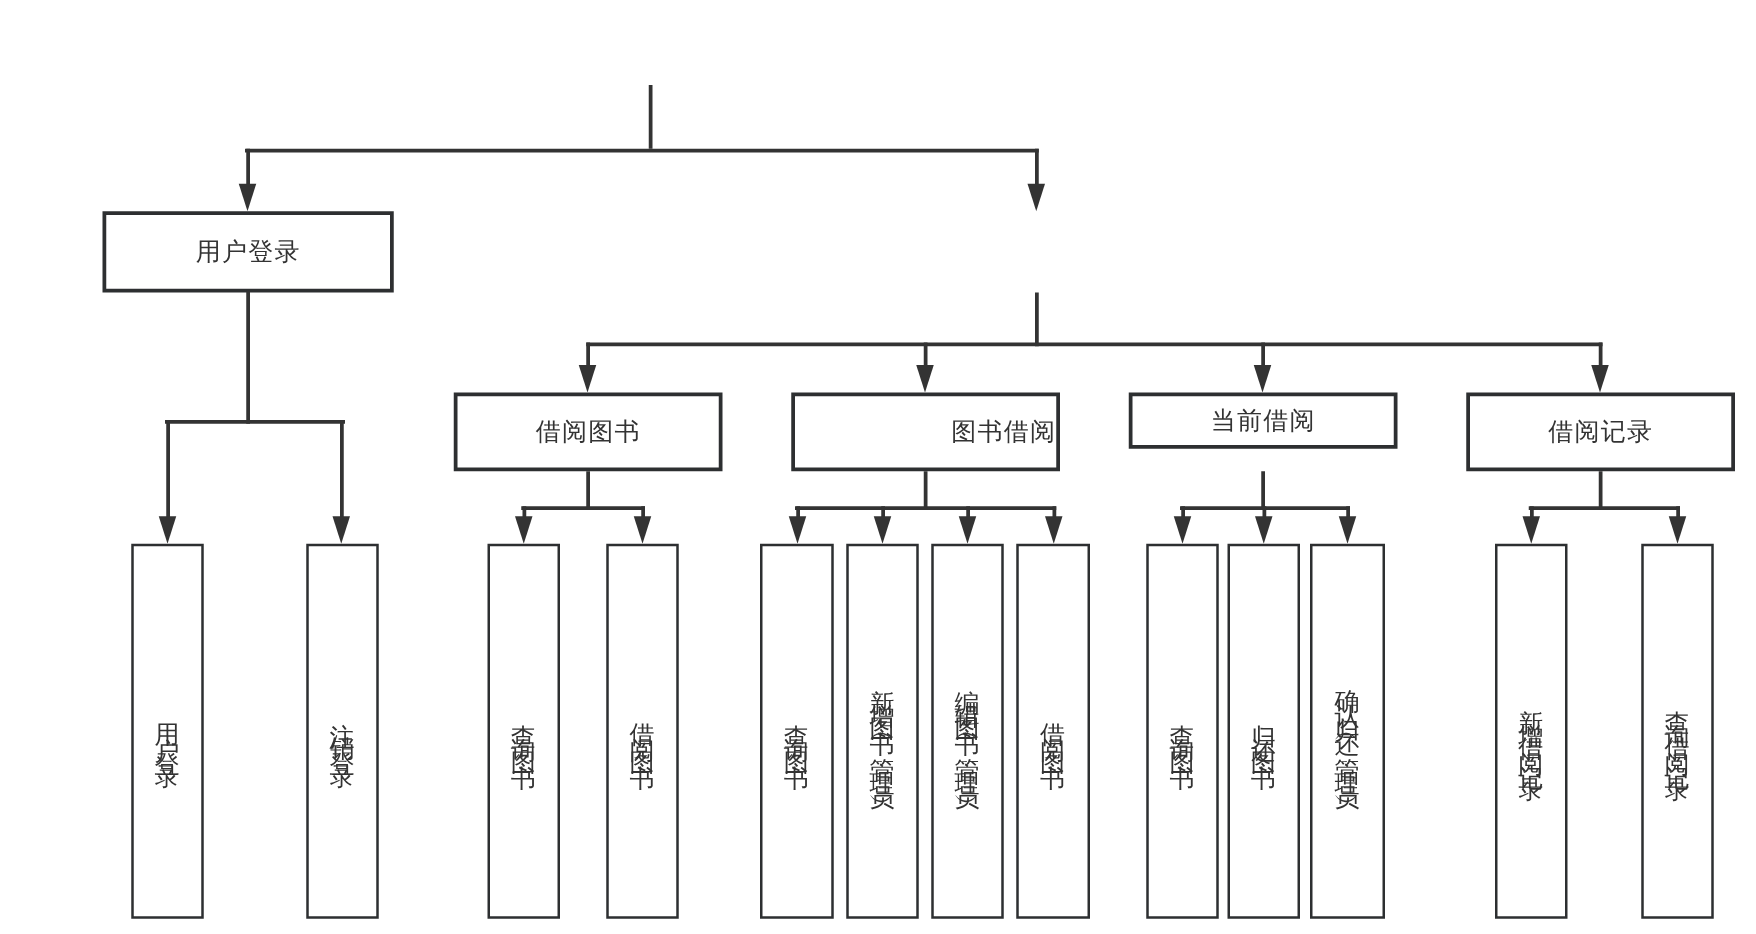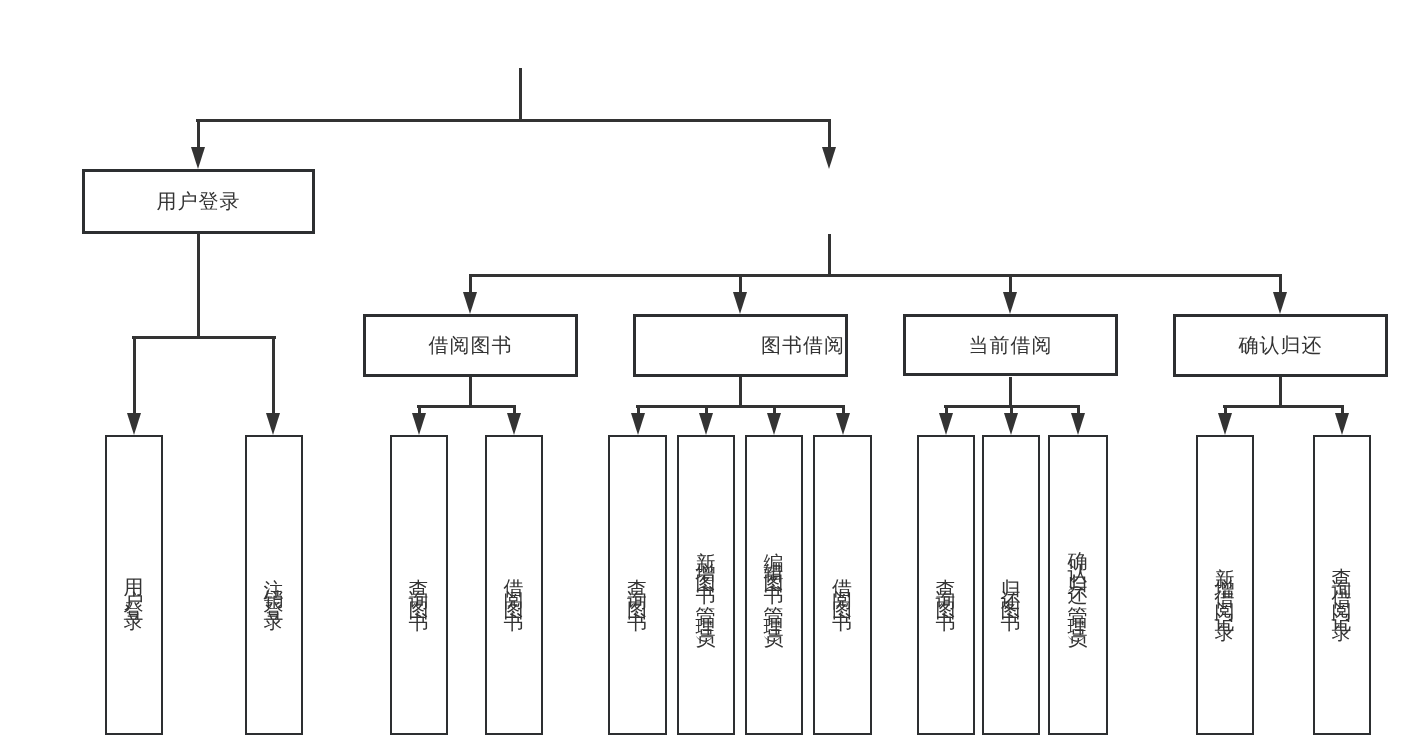--- a/index.html
+++ b/index.html
@@ -62,25 +62,25 @@
   <div class="arrow" style="left:739px; top:274px; height:26px;"></div>
   <div class="arrow" style="left:1009px; top:274px; height:26px;"></div>
   <div class="arrow" style="left:1279px; top:274px; height:26px;"></div>
 
   <div class="box" style="left:363px; top:314px; width:215px; height:63px;">
     <span>借阅图书</span>
   </div>
   <div class="box" style="left:633px; top:314px; width:215px; height:63px;justify-content:flex-end;">
     <span>图书借阅</span>
   </div>
-  <div class="box" style="left:903px; top:314px; width:215px; height:62px;">
+  <div class="box" style="left:903px; top:314px; width:215px; height:45px;">
     <span>当前借阅</span>
   </div>
   <div class="box" style="left:1173px; top:314px; width:215px; height:63px;">
-    <span>确认归还</span>
+    <span>借阅记录</span>
   </div>
 
   <div class="vline" style="left:469px; top:377px; height:31px;"></div>
   <div class="hline" style="left:417px; top:405px; width:99px;"></div>
   <div class="arrow" style="left:418px; top:405px; height:16px;"></div>
   <div class="arrow" style="left:513px; top:405px; height:16px;"></div>
 
   <div class="vline" style="left:739px; top:377px; height:31px;"></div>
   <div class="hline" style="left:636px; top:405px; width:209px;"></div>
   <div class="arrow" style="left:637px; top:405px; height:16px;"></div>

